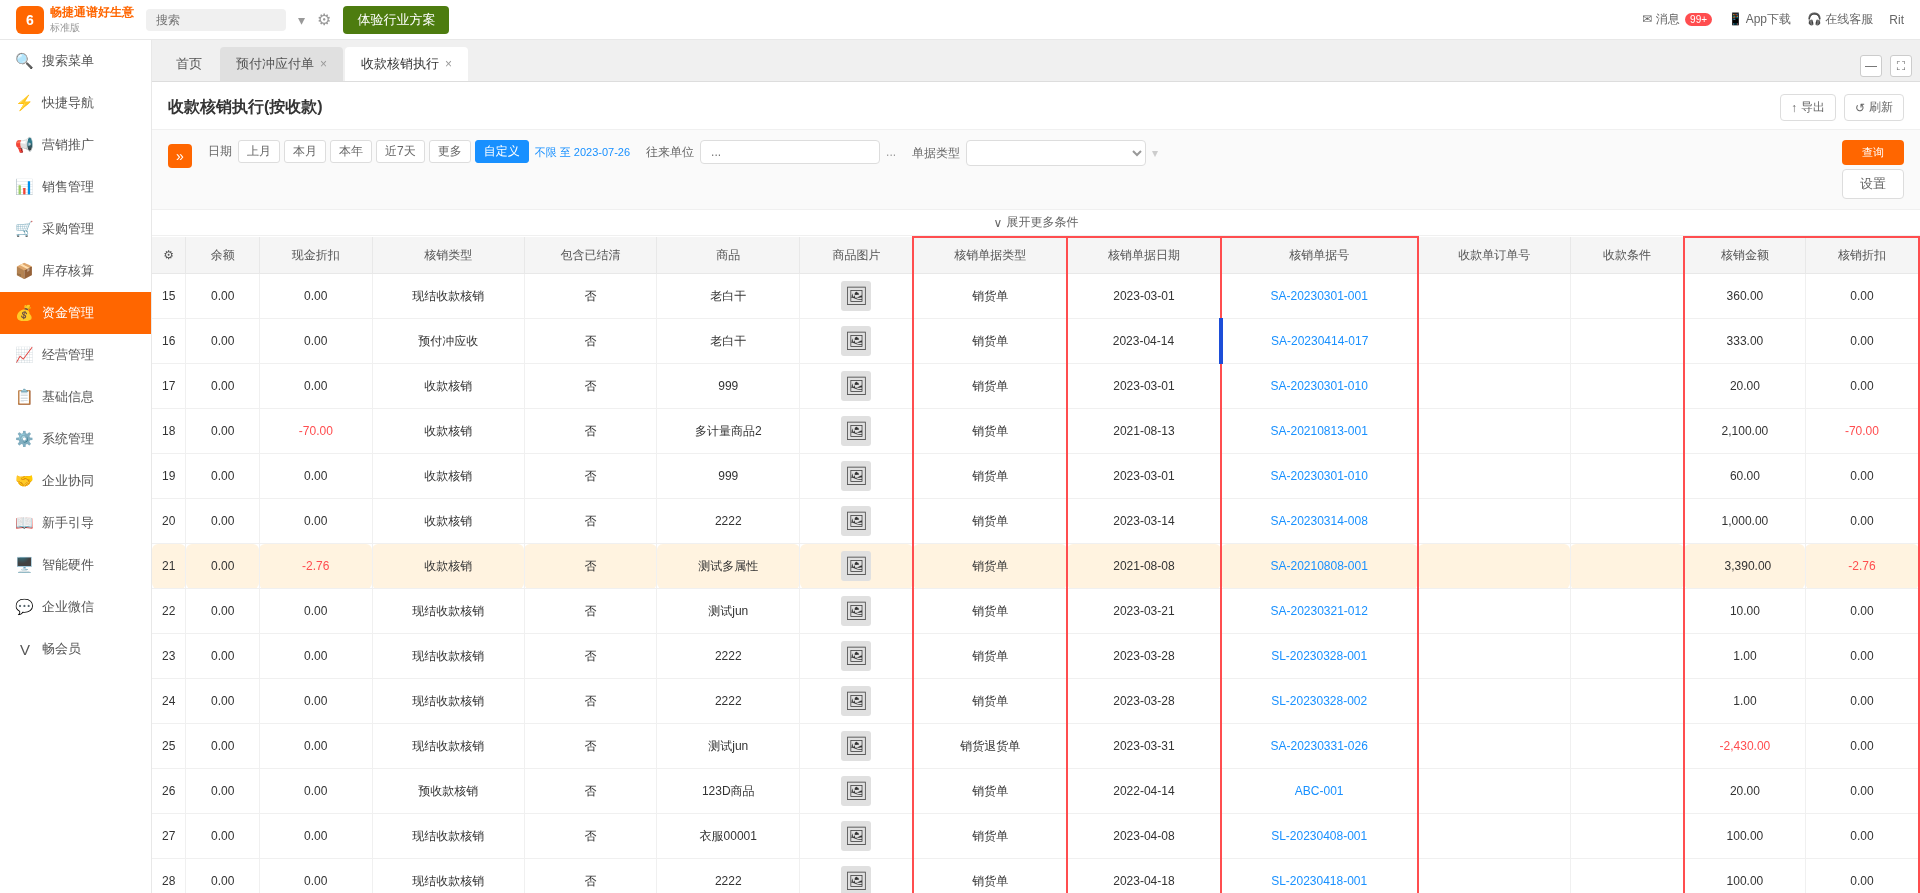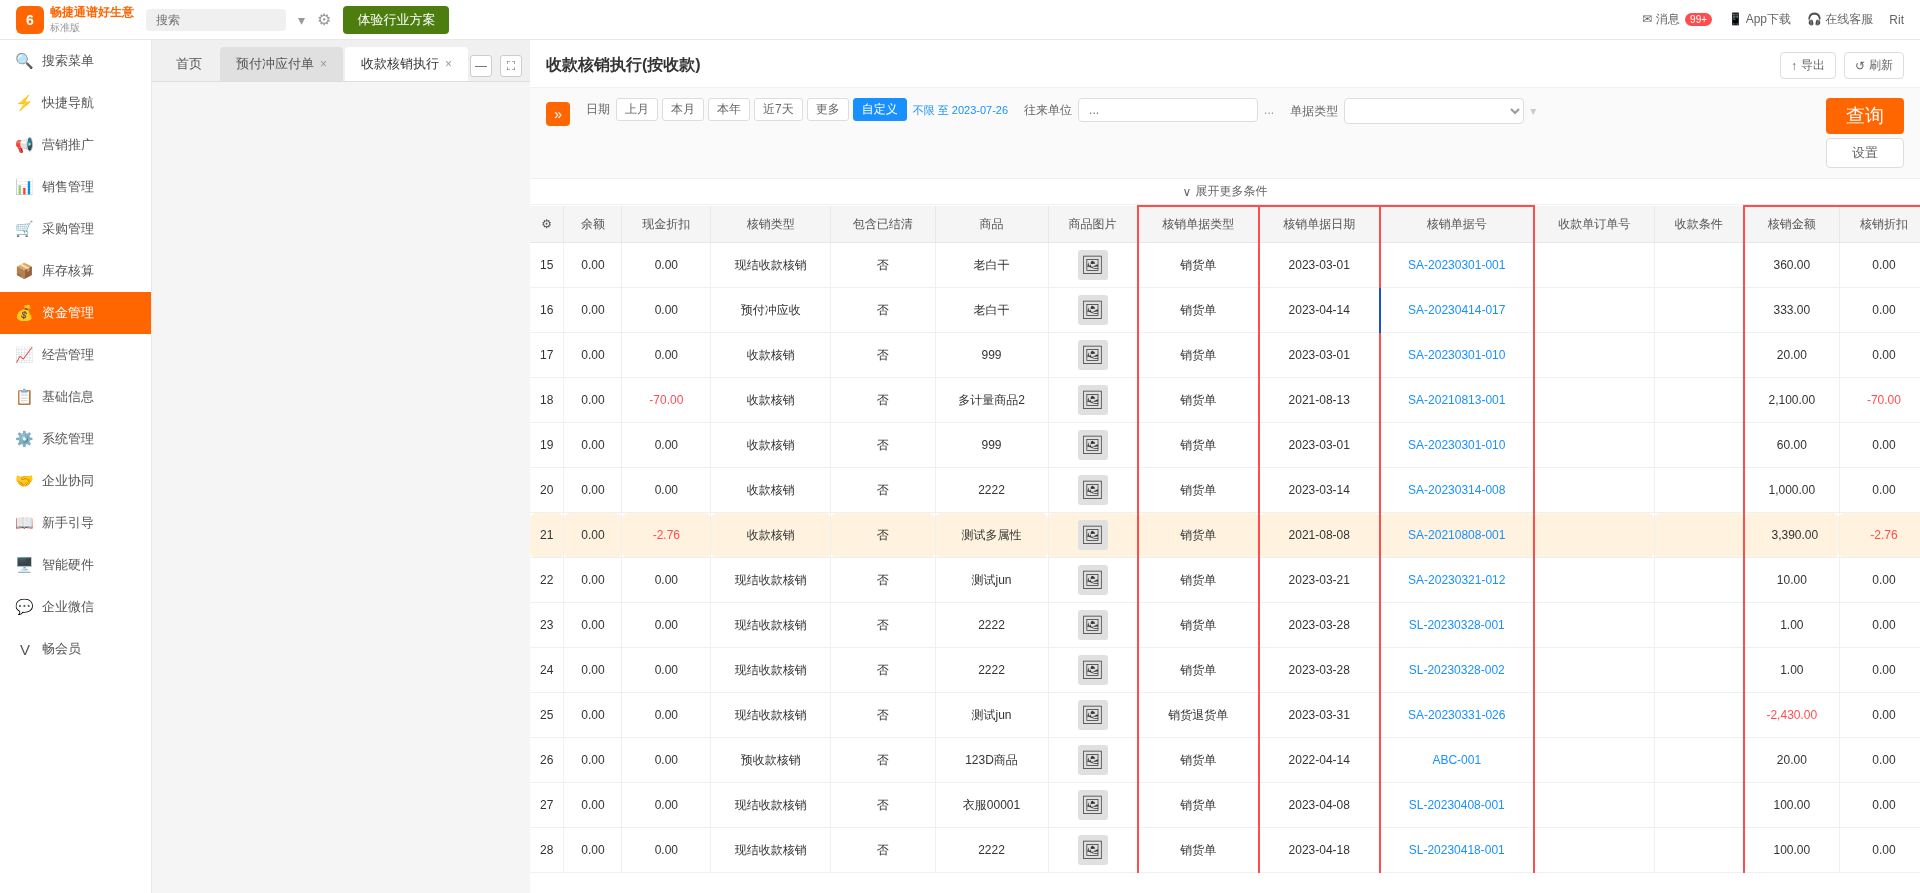--- a/index.html
+++ b/index.html
@@ -18,21 +18,21 @@
     
     .layout { display: flex; height: calc(100vh - 40px); }
 
     
     .sidebar { width: 152px; background: #fff; border-right: 1px solid #e8e8e8; display: flex; flex-direction: column; flex-shrink: 0; }
     .sidebar-item { display: flex; align-items: center; gap: 8px; padding: 12px 16px; cursor: pointer; color: #555; font-size: 13px; }
     .sidebar-item.active { background: #ff6600; color: white; border-radius: 0; }
     .sidebar-icon { width: 18px; height: 18px; display: flex; align-items: center; justify-content: center; font-size: 15px; flex-shrink: 0; }
 
     
-    .main { flex: 1; display: flex; flex-direction: row; overflow: hidden; }
+    .main { flex: 1; display: flex; flex-direction: column; overflow: hidden; }
 
     
     .tab-bar { height: 42px; background: #f0f0f0; display: flex; align-items: flex-end; padding: 0 8px; border-bottom: 1px solid #ddd; gap: 2px; }
     .tab { padding: 8px 16px; background: #e0e0e0; border-radius: 4px 4px 0 0; font-size: 13px; color: #555; cursor: pointer; display: flex; align-items: center; gap: 6px; height: 34px; }
     .tab.active { background: #fff; color: #333; font-weight: 500; }
     .tab-close { font-size: 12px; color: #999; cursor: pointer; }
     .tab-home { padding: 8px 16px; font-size: 13px; color: #555; cursor: pointer; height: 34px; display: flex; align-items: center; }
     .tab-actions { margin-left: auto; display: flex; align-items: center; gap: 8px; padding-bottom: 4px; }
     .tab-action-btn { width: 22px; height: 22px; border: 1px solid #ccc; background: #fff; border-radius: 3px; display: flex; align-items: center; justify-content: center; cursor: pointer; font-size: 12px; color: #666; }
 
@@ -47,21 +47,21 @@
     .filter-bar { padding: 10px 16px; background: #fafafa; border-bottom: 1px solid #f0f0f0; display: flex; align-items: flex-start; gap: 16px; flex-wrap: wrap; }
     .filter-btn-expand { width: 24px; height: 24px; background: #ff6600; color: white; border: none; border-radius: 4px; cursor: pointer; display: flex; align-items: center; justify-content: center; font-size: 14px; flex-shrink: 0; margin-top: 4px; }
     .filter-group { display: flex; align-items: center; gap: 6px; flex-wrap: wrap; }
     .filter-label { font-size: 12px; color: #666; white-space: nowrap; }
     .filter-date-btns { display: flex; gap: 4px; flex-wrap: wrap; align-items: flex-end; }
     .date-btn { padding: 2px 8px; border: 1px solid #ddd; border-radius: 3px; font-size: 12px; color: #666; cursor: pointer; background: #fff; }
     .date-btn.custom { background: #1890ff; color: white; border-color: #1890ff; }
     .date-range-text { font-size: 11px; color: #1890ff; margin-top: 2px; }
     .filter-input { border: 1px solid #ddd; border-radius: 4px; padding: 4px 10px; font-size: 12px; color: #999; width: 180px; }
     .filter-select { border: 1px solid #ddd; border-radius: 4px; padding: 4px 10px; font-size: 12px; color: #999; width: 180px; background: #fff; }
-    .btn-query { background: #ff6600; color: white; border: none; border-radius: 4px; padding: 5px 20px; font-size: 19px; cursor: pointer; }
+    .btn-query { background: #ff6600; color: white; border: none; border-radius: 4px; padding: 5px 20px; font-size: 11px; cursor: pointer; }
     .btn-setting { background: #fff; color: #666; border: 1px solid #ddd; border-radius: 4px; padding: 5px 14px; font-size: 13px; cursor: pointer; }
 
     
     .expand-more { display: flex; align-items: center; justify-content: center; gap: 4px; font-size: 12px; color: #666; padding: 4px 0; border-bottom: 1px solid #f0f0f0; cursor: pointer; }
 
     
     .table-container { flex: 1; overflow: auto; position: relative; }
     table { width: 100%; border-collapse: collapse; font-size: 13px; min-width: 1400px; }
     thead tr { background: #f5f5f5; }
     th { padding: 9px 10px; border-bottom: 1px solid #e8e8e8; border-right: 1px solid #e8e8e8; color: #555; font-weight: 500; white-space: nowrap; text-align: center; font-size: 12px; }
@@ -287,21 +287,21 @@
   </tr>
               <tr>
     <td>16</td>
     <td>0.00</td>
     <td class="">0.00</td>
     <td>预付冲应收</td>
     <td>否</td>
     <td>老白干</td>
     <td><div style="width:30px;height:30px;background:#e0e0e0;border-radius:3px;display:inline-block;font-size:18px;line-height:30px;text-align:center;">🖼</div></td>
     <td style="border-left:2px solid #ff4d4f;border-right:2px solid #ff4d4f;">销货单</td>
-    <td style="border-left:2px solid #ff4d4f;border-right:2px solid #1d4ed8;">2023-04-14</td>
+    <td style="border-left:2px solid #ff4d4f;border-right:4px solid #1d4ed8;">2023-04-14</td>
     <td style="border-left:2px solid #ff4d4f;border-right:2px solid #ff4d4f;"><a class="link">SA-20230414-017</a></td>
     <td></td>
     <td></td>
     <td class="" style="border-left:2px solid #ff4d4f;">333.00</td>
     <td class="" style="border-right:2px solid #ff4d4f;">0.00</td>
   </tr>
               <tr>
     <td>17</td>
     <td>0.00</td>
     <td class="">0.00</td>

